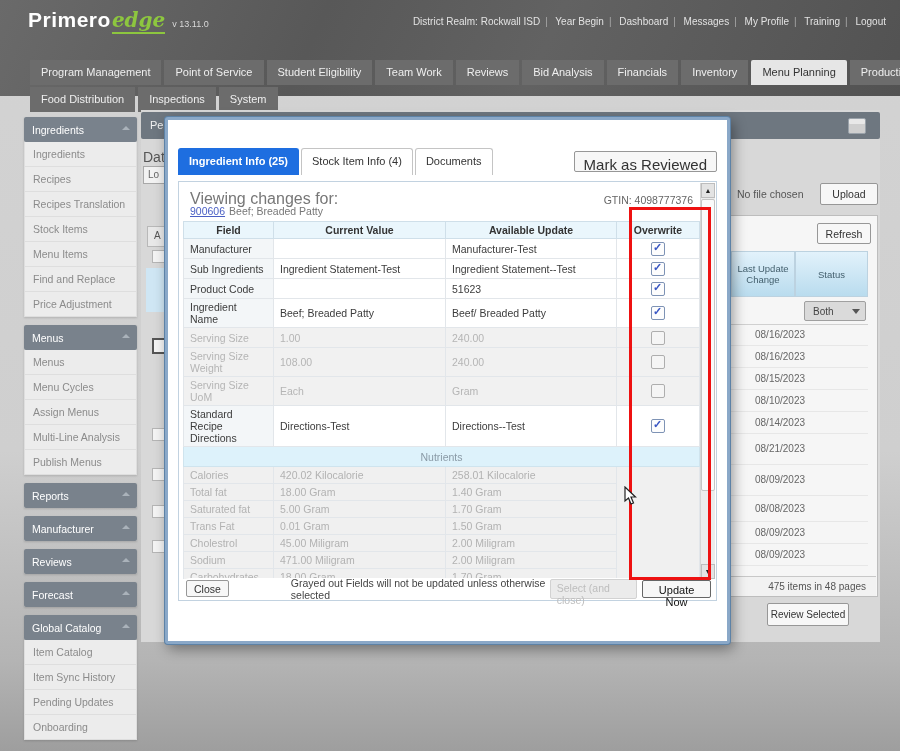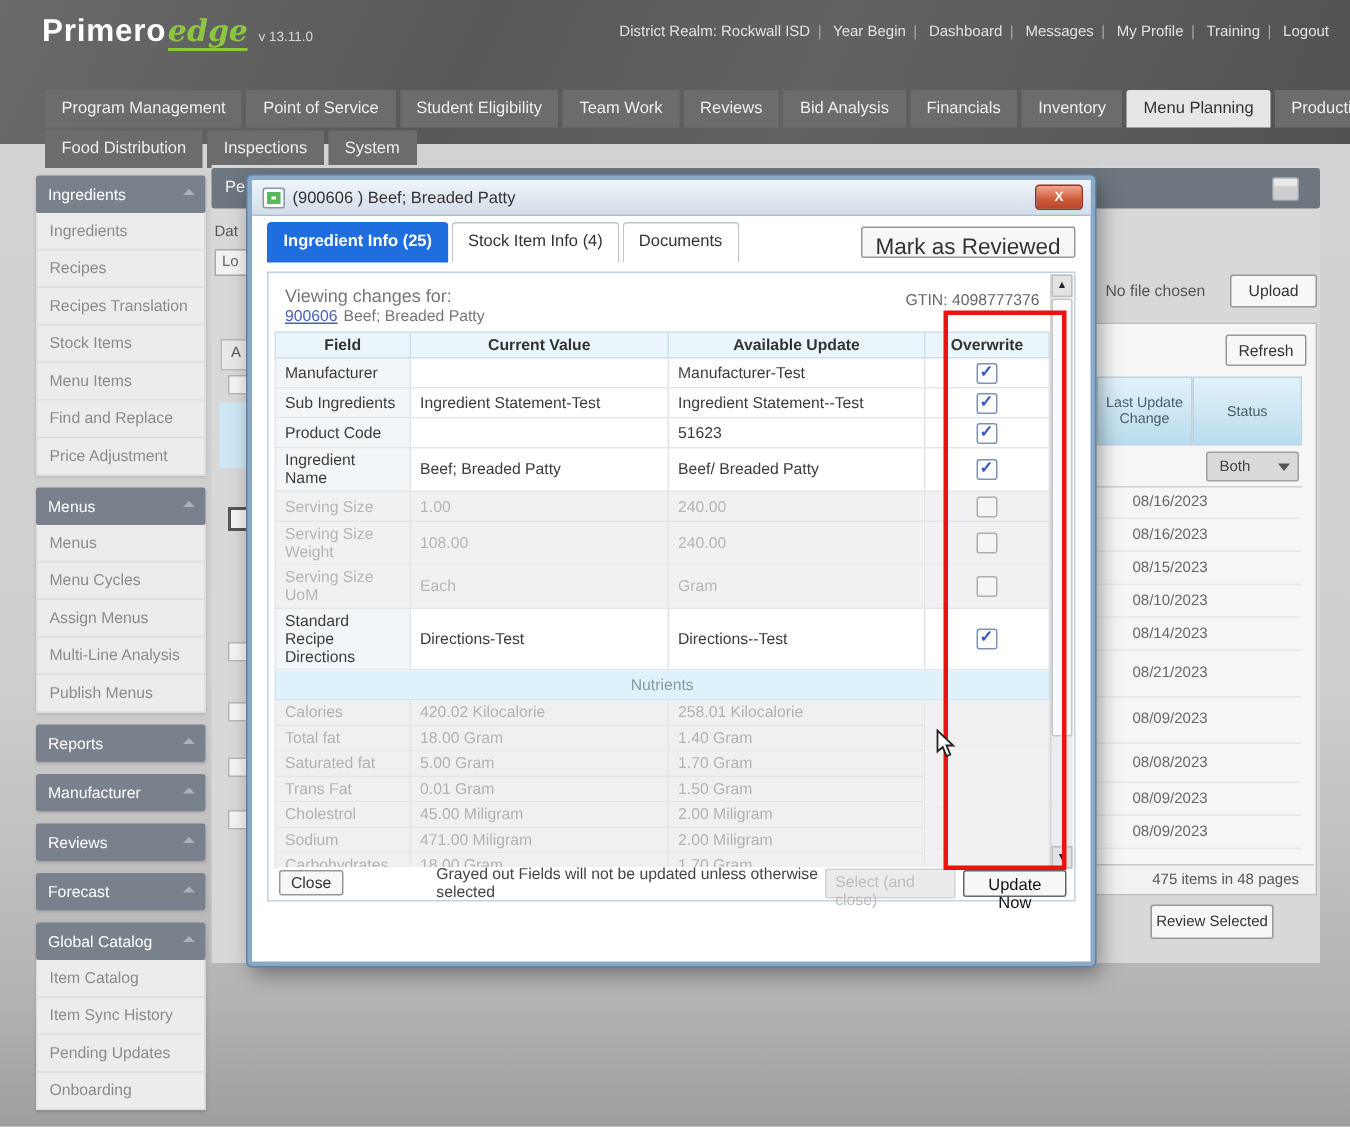--- a/index.html
+++ b/index.html
@@ -27,21 +27,21 @@
   .shead{background:#79828c;color:#fff;font-size:10.5px;padding:7px 8px 6px;position:relative;border-radius:2px;}
   .shead .chev{position:absolute;right:7px;top:9px;width:0;height:0;border-left:4px solid transparent;
                border-right:4px solid transparent;border-bottom:4px solid #aab2ba;}
   .sitem{background:#ececec;color:#8b8b8b;font-size:10.5px;padding:6px 8px;border:1px solid #dedede;border-top:none;}
   
   .content-area{position:absolute;left:141px;top:110px;width:739px;height:532px;background:#d8d8d8;}
   .pagebar{position:absolute;left:141px;top:112px;width:739px;height:27px;background:#6e7780;border-radius:2px;}
   .pagebar .ptitle{position:absolute;left:9px;top:7px;color:#f0f0f0;font-size:11px;}
   .grid-icon{position:absolute;right:14px;top:6px;width:16px;height:14px;background:#e8e8e8;border-radius:2px;
              box-shadow:inset 0 -9px 0 #cfcfcf;border:1px solid #9aa2aa;}
-  .frag-dat{position:absolute;left:143px;top:149px;font-size:10px;color:#555;}
+  .frag-dat{position:absolute;left:143px;top:149px;font-size:14px;color:#555;}
   .frag-lo{position:absolute;left:143px;top:166px;width:22px;height:18px;background:#f2f2f2;border:1px solid #a8a8a8;
            font-size:10px;color:#666;padding:2px 0 0 4px;box-sizing:border-box;}
   .frag-tab{position:absolute;left:147px;top:226px;width:18px;height:21px;background:#e8e8e8;border:1px solid #b8b8b8;
             font-size:10px;color:#555;padding:3px 0 0 6px;box-sizing:border-box;}
   .bg-hl{position:absolute;left:146px;top:268px;width:19px;height:44px;background:#cfe6f4;}
   .bg-cb{position:absolute;width:11px;height:11px;border:1px solid #b5b5b5;background:#f4f4f4;left:152px;}
   .bg-cb.dark{border:2px solid #555;width:12px;height:12px;}
   .filebar-text{position:absolute;left:737px;top:188px;font-size:10.5px;color:#555;}
   .btn{background:#f7f7f7;border:1px solid #979797;color:#333;font-size:10.5px;text-align:center;
        box-sizing:border-box;border-radius:2px;}
@@ -81,21 +81,21 @@
             border:1px solid #8f3320;border-radius:3px;color:#fff;font-size:9px;font-weight:bold;
             text-align:center;line-height:14px;}
   .mtabs{position:absolute;left:10px;top:28px;right:10px;height:27px;display:flex;gap:2px;}
   .mtab{font-size:11px;padding:6px 10px 0;border:1px solid #c4c4c4;border-bottom:none;border-radius:3px 3px 0 0;
         background:#fff;color:#333;height:27px;box-sizing:border-box;}
   .mtab.active{background:#1e6ee0;color:#fff;border-color:#1e6ee0;font-weight:bold;}
   .mark-btn{position:absolute;right:0;top:3px;height:21px;padding:4px 9px 0;font-size:15px;}
   .mbox{position:absolute;left:10px;top:61px;width:539px;height:420px;border:1px solid #c2d2e0;box-sizing:border-box;}
   .viewport{position:absolute;left:1px;top:1px;width:521px;height:396px;overflow:hidden;}
   .info{position:relative;height:38px;}
-  .info .vlabel{position:absolute;left:10px;top:7px;font-size:12px;color:#777;}
+  .info .vlabel{position:absolute;left:10px;top:7px;font-size:16px;color:#777;}
   .info .iline{position:absolute;left:10px;top:22px;font-size:10.5px;color:#777;}
   .info .ilink{color:#4a5fc4;text-decoration:underline;margin-right:4px;}
   .info .gtin{position:absolute;right:8px;top:11px;font-size:10.5px;color:#666;}
   table.utab{border-collapse:collapse;table-layout:fixed;width:516px;margin-left:3px;font-size:10.5px;color:#3c3c3c;}
   .utab col.c1{width:90px;} .utab col.c2{width:172px;} .utab col.c3{width:171px;} .utab col.c4{width:83px;}
   .utab th{background:#eaf6fc;border:1px solid #cfdfe9;font-weight:bold;font-size:10.5px;color:#333;
            padding:2px 0;text-align:center;}
   .utab td{border:1px solid #e2e6ea;padding:2px 6px;height:15px;overflow:hidden;white-space:nowrap;}
   .utab td.f{background:#f3f6f8;white-space:normal;}
   .utab tr.grayed td{background:#f1f1f1;color:#b5b5b5;}
@@ -251,25 +251,20 @@
     <div class="ssec">
       <div class="shead"><span>Global Catalog</span><span class="chev"></span></div>
       <div class="sitem">Item Catalog</div>
       <div class="sitem">Item Sync History</div>
       <div class="sitem">Pending Updates</div>
       <div class="sitem">Onboarding</div>
     </div>
   </div>
 
   <div class="modal">
-    <div class="mtitle">
-      <span class="mt-icon"></span>
-      <span class="mt-text">(900606 ) Beef; Breaded Patty</span>
-      <span class="mt-close">X</span>
-    </div>
     <div class="mtabs">
       <div class="mtab active">Ingredient Info (25)</div>
       <div class="mtab plain">Stock Item Info (4)</div>
       <div class="mtab plain">Documents</div>
       <div class="btn mark-btn">Mark as Reviewed</div>
     </div>
     <div class="mbox">
       <div class="viewport">
         <div class="info">
           <div class="vlabel">Viewing changes for:</div>

